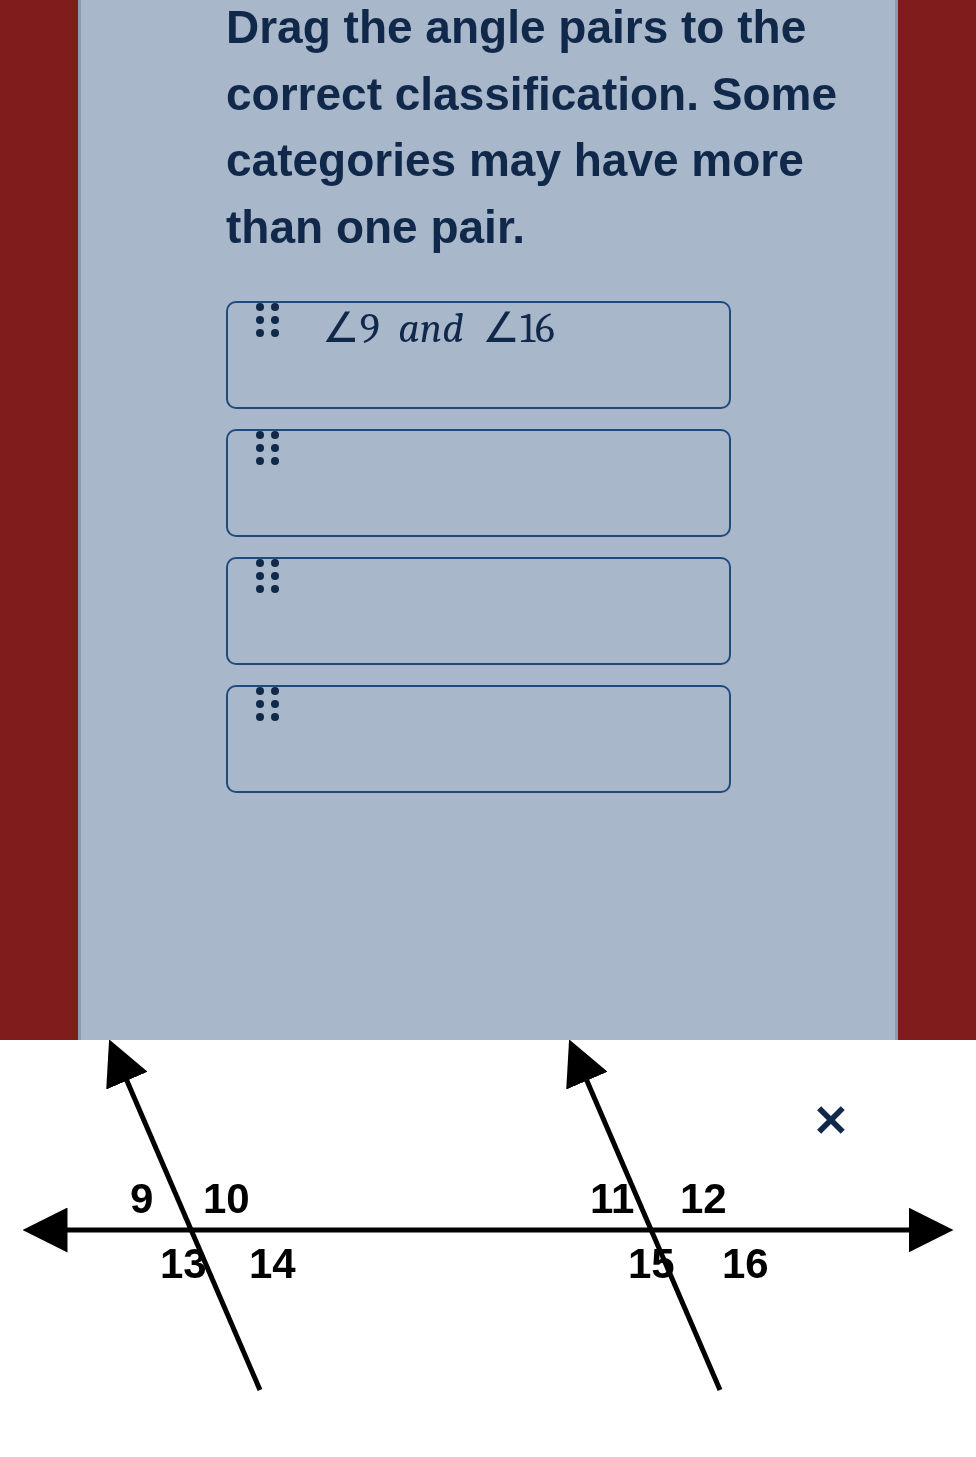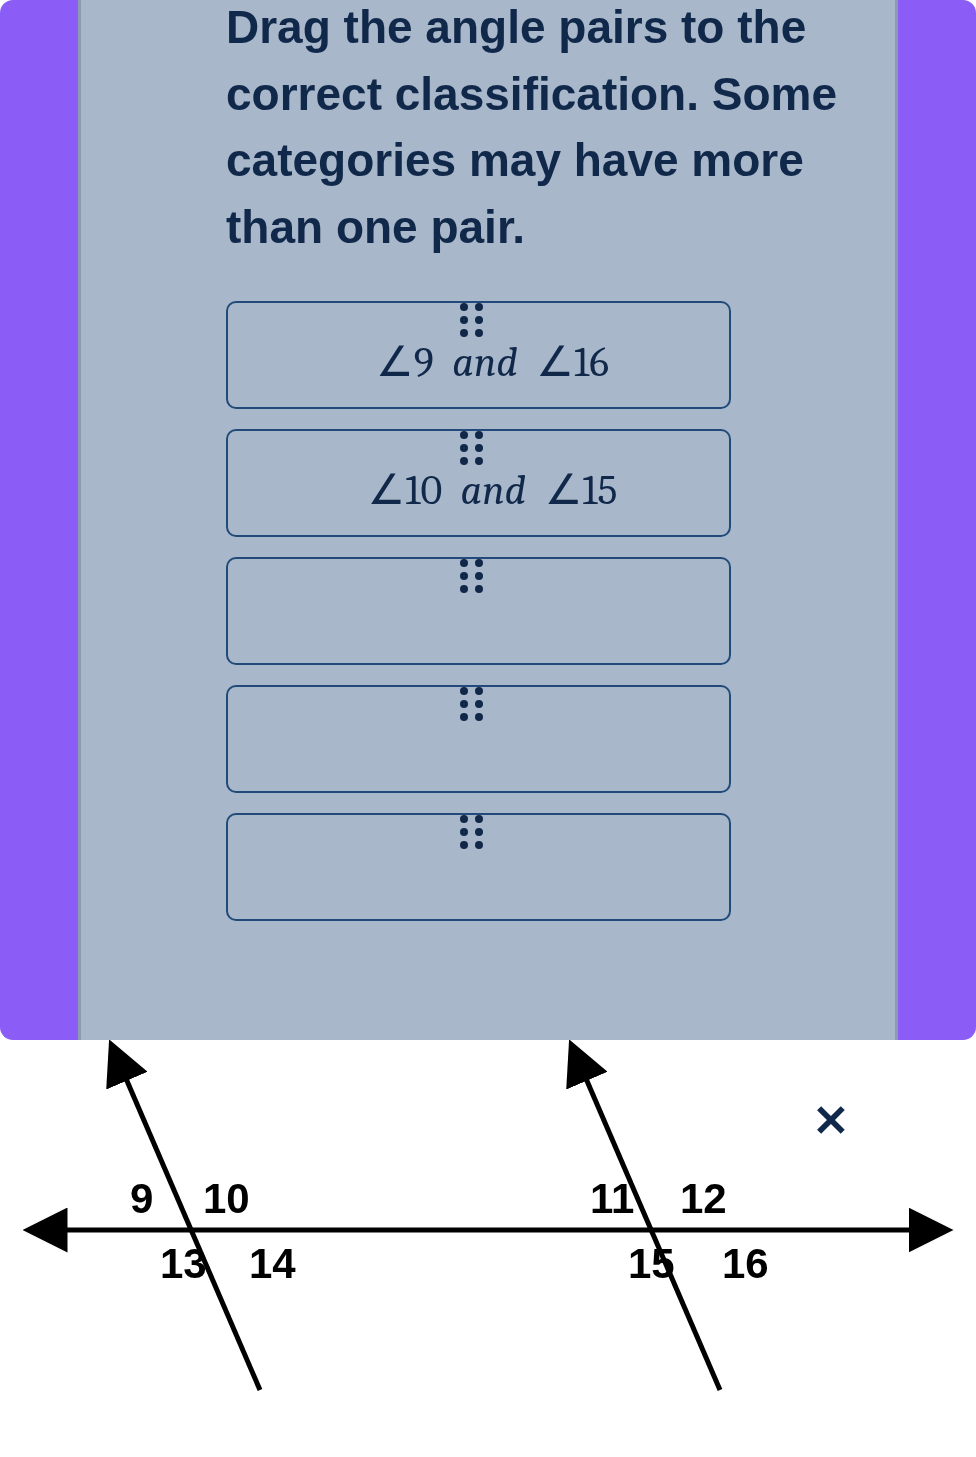--- a/index.html
+++ b/index.html
@@ -1,24 +1,23 @@
 <!DOCTYPE html>
 <html><head>
 <meta charset="utf-8">
 <style>
   * { box-sizing: border-box; margin: 0; padding: 0; }
   html, body { width: 976px; height: 1457px; font-family: "Segoe UI", Arial, sans-serif; }
   body { display: flex; flex-direction: column; }
   .top-area {
     flex: 0 0 1040px;
-    background: #8b5cf6;
+    background: #7f1d1d;
     padding: 0 40px;
     display: flex;
     justify-content: center;
-    border-radius: 13px;
   }
   .panel {
     width: 100%;
     max-width: 820px;
     background: #a9b7ca;
     border-left: 3px solid #8c9bb0;
     border-right: 3px solid #8c9bb0;
     padding: 0 40px 0 145px;
     height: 100%;
     overflow: hidden;
@@ -32,25 +31,23 @@
     margin-bottom: 40px;
   }
   .pair-list { display: flex; flex-direction: column; gap: 20px; }
   .pair {
     width: 505px;
     height: 108px;
     border: 2px solid #214a7a;
     border-radius: 10px;
     background: #a9b7ca;
     display: flex;
-    align-items: center;
     padding-left: 28px;
     color: #10284a;
     cursor: grab;
-    flex-direction: column;
   }
   .handle {
     width: 30px;
     display: grid;
     grid-template-columns: repeat(2, 8px);
     grid-template-rows: repeat(3, 8px);
     gap: 5px 7px;
     margin-right: 36px;
     flex-shrink: 0;
   }
@@ -116,31 +113,20 @@
         </div>
         <div class="pair">
           <div class="handle">
             <span class="dot"></span>
             <span class="dot"></span>
             <span class="dot"></span>
             <span class="dot"></span>
             <span class="dot"></span>
             <span class="dot"></span>
           </div>
-          <span class="pair-text"><span class="ang">∠</span><span class="num">10</span>&nbsp;&nbsp;<span>and</span>&nbsp;&nbsp;<span class="ang">∠</span><span class="num">15</span></span>
-        </div>
-        <div class="pair">
-          <div class="handle">
-            <span class="dot"></span>
-            <span class="dot"></span>
-            <span class="dot"></span>
-            <span class="dot"></span>
-            <span class="dot"></span>
-            <span class="dot"></span>
-          </div>
         </div>
         <div class="pair">
           <div class="handle">
             <span class="dot"></span>
             <span class="dot"></span>
             <span class="dot"></span>
             <span class="dot"></span>
             <span class="dot"></span>
             <span class="dot"></span>
           </div>

